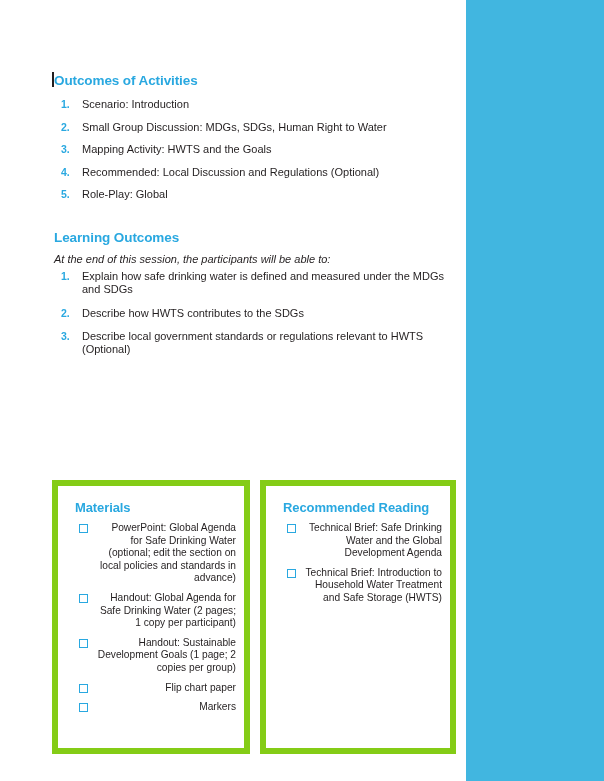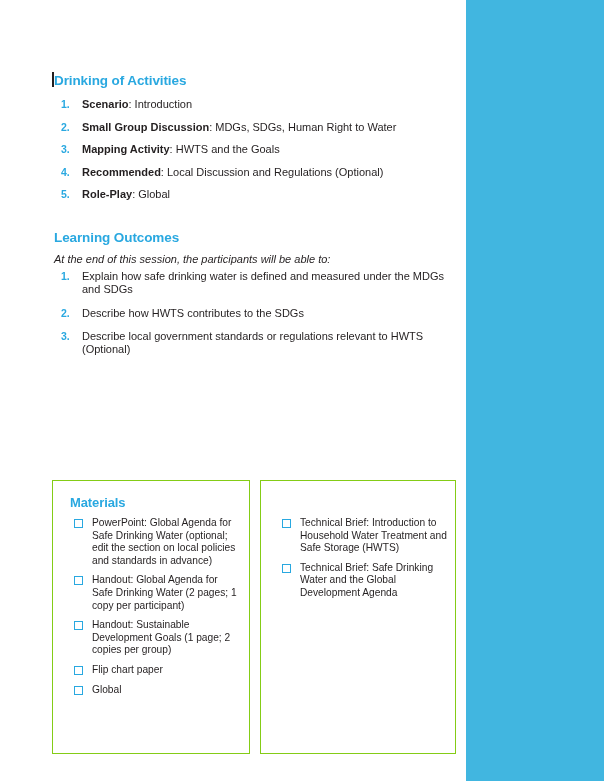--- a/index.html
+++ b/index.html
@@ -85,39 +85,39 @@
     color: #231f20;
   }
   ol.numlist > li .num {
     position: absolute;
     left: 3px;
     top: 0;
     color: #29a8e0;
     font-weight: bold;
     font-size: 10.5px;
   }
-  ol.numlist > li .lbl { font-weight: bold; }
+  ol.numlist > li .lbl { font-weight: normal; }
 
   #list-overview { left: 58px; top: 98px; width: 400px; }
 
   #outcomes-intro {
     position: absolute;
     left: 54px; top: 253px;
     font-size: 11px;
     line-height: 13px;
     color: #231f20;
     font-style: italic;
   }
   #list-outcomes { left: 58px; top: 270px; width: 402px; }
   #list-outcomes > li { margin-bottom: 10.5px; }
 
   
   .box {
     position: absolute;
-    border: 1px solid #84cc16;
+    border: 6px solid #84cc16;
     background: #ffffff;
     box-sizing: border-box;
   }
   #box-materials { left: 52px; top: 480px; width: 198px; height: 274px; }
   #box-reading   { left: 260px; top: 480px; width: 196px; height: 274px; }
 
   .box-heading {
     position: absolute;
     left: 17px;
     top: 14px;
@@ -137,41 +137,42 @@
     padding: 0;
     list-style: none;
   }
   ul.checklist > li {
     position: relative;
     padding-left: 22px;
     margin-bottom: 7px;
     font-size: 10.2px;
     line-height: 12.6px;
     color: #231f20;
+    text-align: right;
   }
   ul.checklist > li .cbox {
     position: absolute;
     left: 4px;
     top: 2px;
     width: 7px;
     height: 7px;
     border: 1.3px solid #29a8e0;
     background: #ffffff;
   }
 </style>
 </head>
 <body>
 
 <div id="page">
 
   <div id="main">
 
     <div id="caret"></div>
 
-    <h2 class="section-heading" id="heading-overview">Drinking of Activities</h2>
+    <h2 class="section-heading" id="heading-overview">Outcomes of Activities</h2>
 
     <ol class="numlist" id="list-overview">
       <li>
         <span class="num">1.</span><span class="lbl">Scenario</span><span>: Introduction</span>
       </li>
       <li>
         <span class="num">2.</span><span class="lbl">Small Group Discussion</span><span>: MDGs, SDGs, Human Right to Water</span>
       </li>
       <li>
         <span class="num">3.</span><span class="lbl">Mapping Activity</span><span>: HWTS and the Goals</span>
@@ -209,32 +210,33 @@
         <li>
           <span class="cbox"></span><span>Handout: Global Agenda for Safe Drinking Water (2 pages; 1 copy per participant)</span>
         </li>
         <li>
           <span class="cbox"></span><span>Handout: Sustainable Development Goals (1 page; 2 copies per group)</span>
         </li>
         <li>
           <span class="cbox"></span><span>Flip chart paper</span>
         </li>
         <li>
-          <span class="cbox"></span><span>Global</span>
+          <span class="cbox"></span><span>Markers</span>
         </li>
       </ul>
     </div>
 
     <div class="box" id="box-reading">
+      <h3 class="box-heading">Recommended Reading</h3>
       <ul class="checklist">
         <li>
+          <span class="cbox"></span><span>Technical Brief: Safe Drinking Water and the Global Development Agenda</span>
+        </li>
+        <li>
           <span class="cbox"></span><span>Technical Brief: Introduction to Household Water Treatment and Safe Storage (HWTS)</span>
-        </li>
-        <li>
-          <span class="cbox"></span><span>Technical Brief: Safe Drinking Water and the Global Development Agenda</span>
         </li>
       </ul>
     </div>
 
   </div>
 
   <div id="sidebar">
 
     <div id="vertical-block">
       

